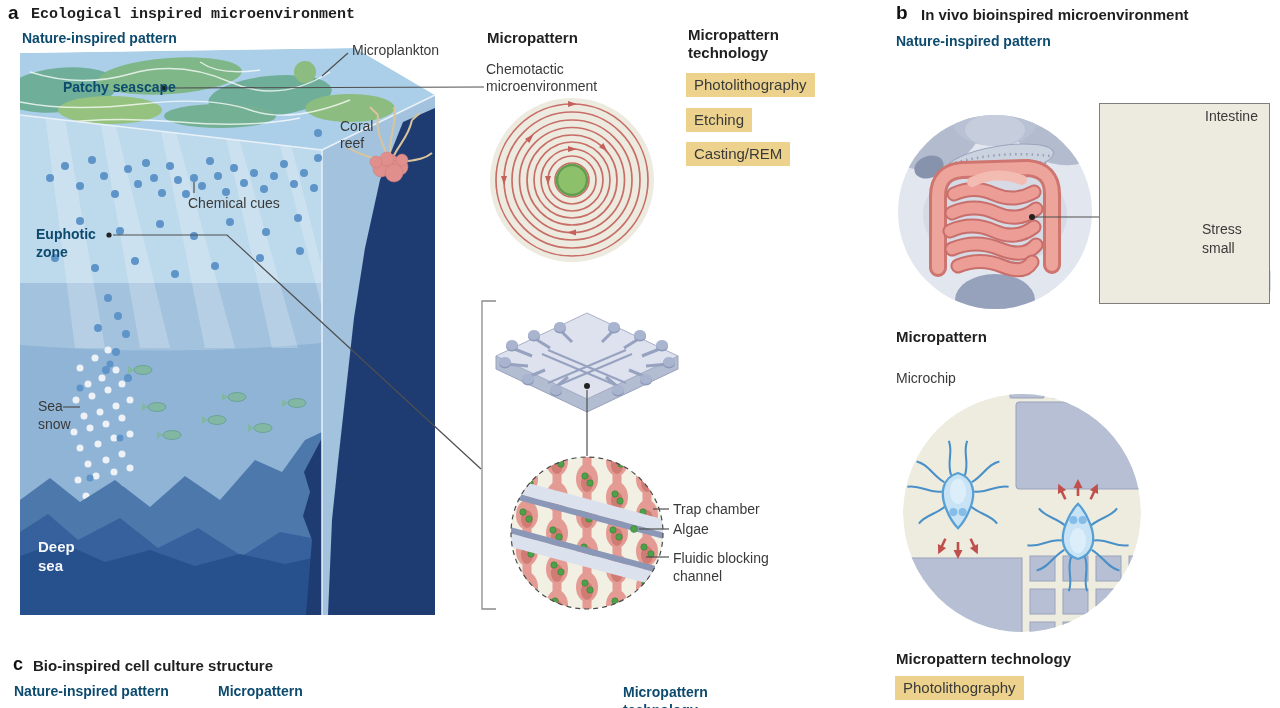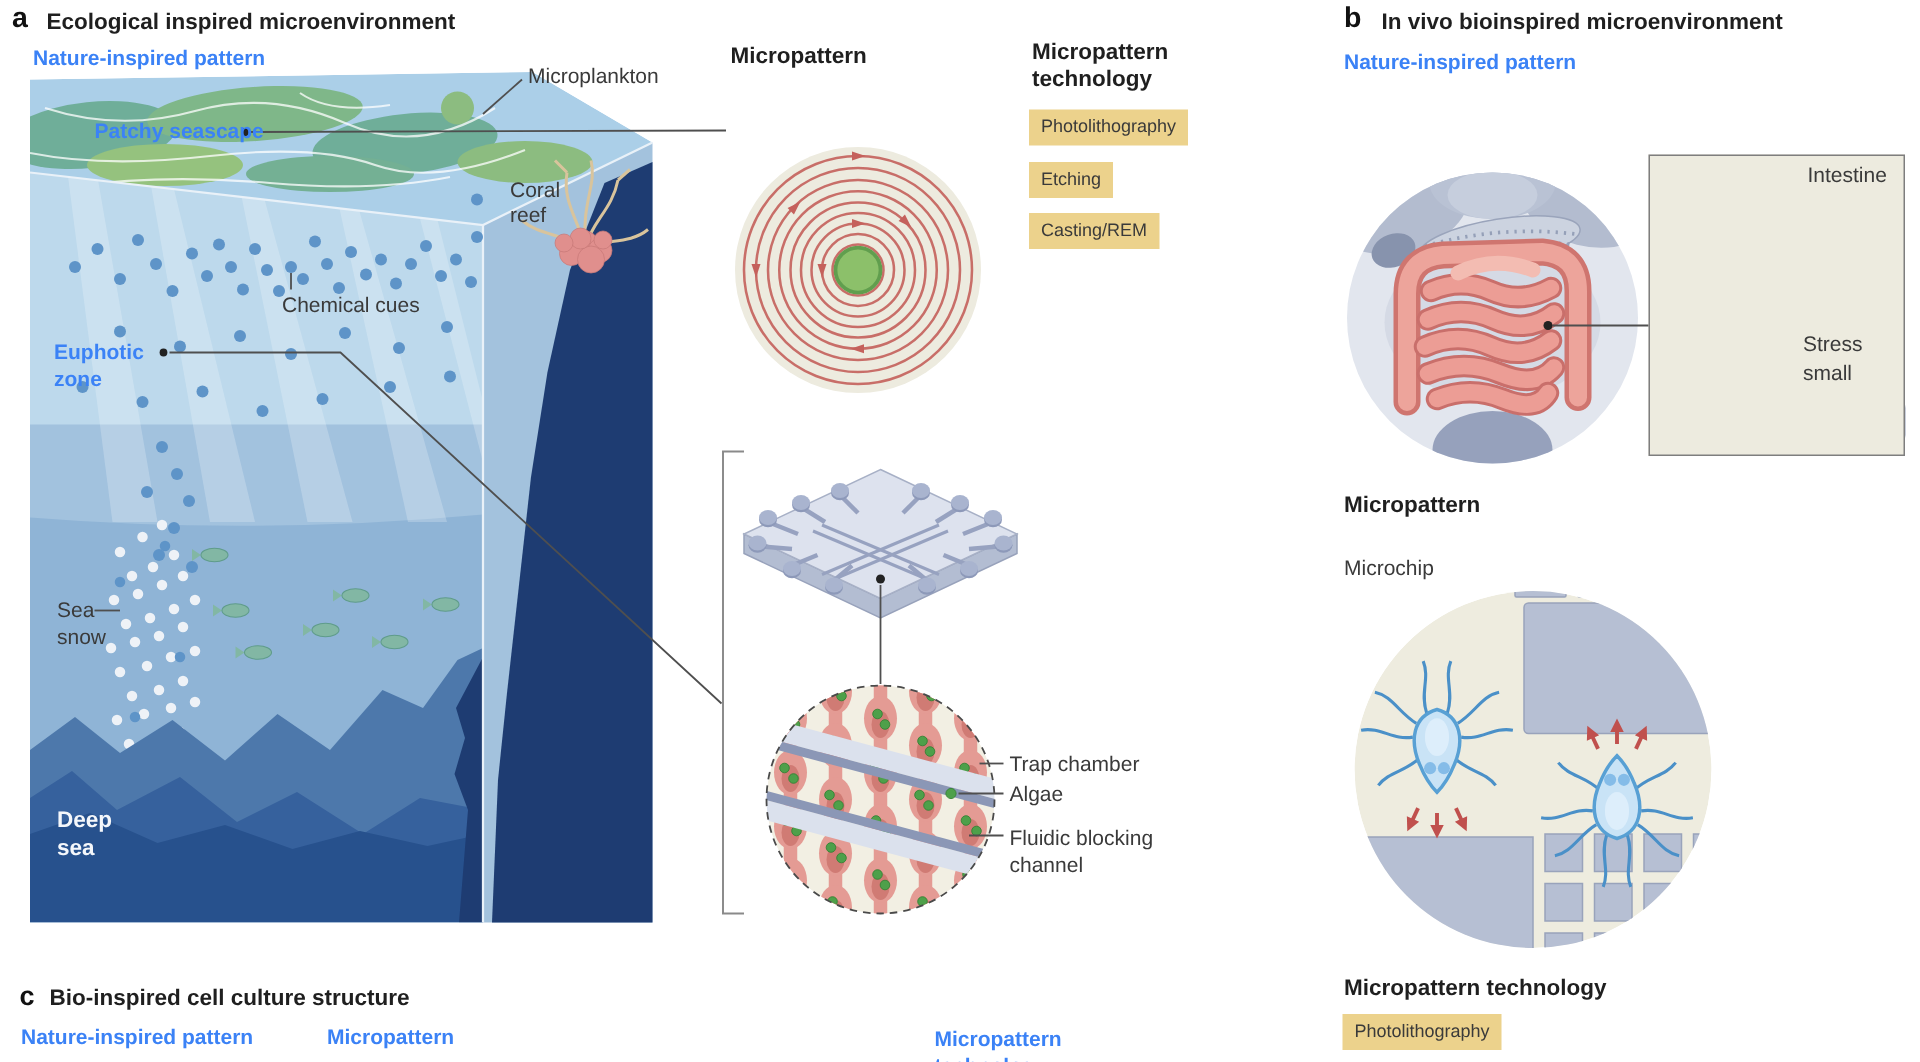--- a/index.html
+++ b/index.html
@@ -1,26 +1,26 @@
 <!DOCTYPE html>
 <html><head>
 <meta charset="utf-8">
 <style>
   html,body{margin:0;padding:0;background:#fff;}
   #fig{position:relative;width:1280px;height:708px;overflow:hidden;background:#fff;
        font-family:"Liberation Sans",sans-serif;}
   svg{position:absolute;left:0;top:0;}
   .lab{position:absolute;font-size:14px;color:#3a3a3a;line-height:17px;white-space:nowrap;z-index:5;}
-  .bold{font-weight:700;color:#3b82f6;}
+  .bold{font-weight:700;color:#0c4a6e;}
   .h15{font-size:15px;font-weight:700;color:#1f1f1f;}
   .letter{font-size:19px;font-weight:700;color:#111;line-height:19px;}
   .lh18{line-height:18px;}
   .lh19{line-height:19px;}
   .white{color:#f4f7fb;}
-  .tag{position:absolute;background:#ecd28c;color:#3a3a3a;font-size:12px;line-height:19px;
+  .tag{position:absolute;background:#ecd28c;color:#3a3a3a;font-size:15px;line-height:19px;
        padding:2px 8px 3px;white-space:nowrap;z-index:5;}
   .inset-bg{position:absolute;left:1099px;top:103px;width:171px;height:201px;background:#edebdf;z-index:1;}
   .inset-border{position:absolute;left:1099px;top:103px;width:171px;height:201px;
        border:1px solid #7e7e7e;box-sizing:border-box;z-index:4;pointer-events:none;}
 </style>
 </head>
 <body>
 
 <div id="fig">
 
@@ -488,21 +488,21 @@
       <circle cx="109" cy="235" r="2.6"></circle>
       <circle cx="587" cy="386" r="3"></circle>
       <circle cx="1032" cy="217" r="3"></circle>
     </g>
     <circle cx="634" cy="529" r="3.4" fill="#4ea04a" stroke="#378235" stroke-width="0.6"></circle>
   </svg>
 
   <div class="inset-border"></div>
 
   <div class="lab letter" style="left:8px;top:3px;">a</div>
-  <div class="lab h15" style="left:31px;top:6px;">Ecological inspired microenvironment</div>
+  <div class="lab h15" style="left:31px;top:6px;font-family:Liberation Mono, monospace;">Ecological inspired microenvironment</div>
   <div class="lab bold" style="left:22px;top:30px;">Nature-inspired pattern</div>
 
   <div class="lab" style="left:352px;top:42px;">Microplankton</div>
   <div class="lab bold" style="left:35px;top:79px;margin-left:28px;">Patchy seascape</div>
   <div class="lab" style="left:340px;top:118px;">
     <div>Coral</div>
     <div>reef</div>
   </div>
   <div class="lab" style="left:188px;top:195px;">Chemical cues</div>
   <div class="lab bold lh18" style="left:36px;top:225px;">
@@ -512,20 +512,24 @@
   <div class="lab lh18" style="left:38px;top:397px;">
     <div>Sea</div>
     <div>snow</div>
   </div>
   <div class="lab bold white lh19" style="left:38px;top:537px;font-size:15px;">
     <div>Deep</div>
     <div>sea</div>
   </div>
 
   <div class="lab h15" style="left:487px;top:29px;">Micropattern</div>
+  <div class="lab" style="left:486px;top:61px;">
+    <div>Chemotactic</div>
+    <div>microenvironment</div>
+  </div>
 
   <div class="lab h15 lh18" style="left:688px;top:26px;">
     <div>Micropattern</div>
     <div>technology</div>
   </div>
   <div class="tag" style="left:686px;top:73px;">Photolithography</div>
   <div class="tag" style="left:686px;top:108px;">Etching</div>
   <div class="tag" style="left:686px;top:142px;">Casting/REM</div>
 
   <div class="lab" style="left:673px;top:501px;">Trap chamber</div>

